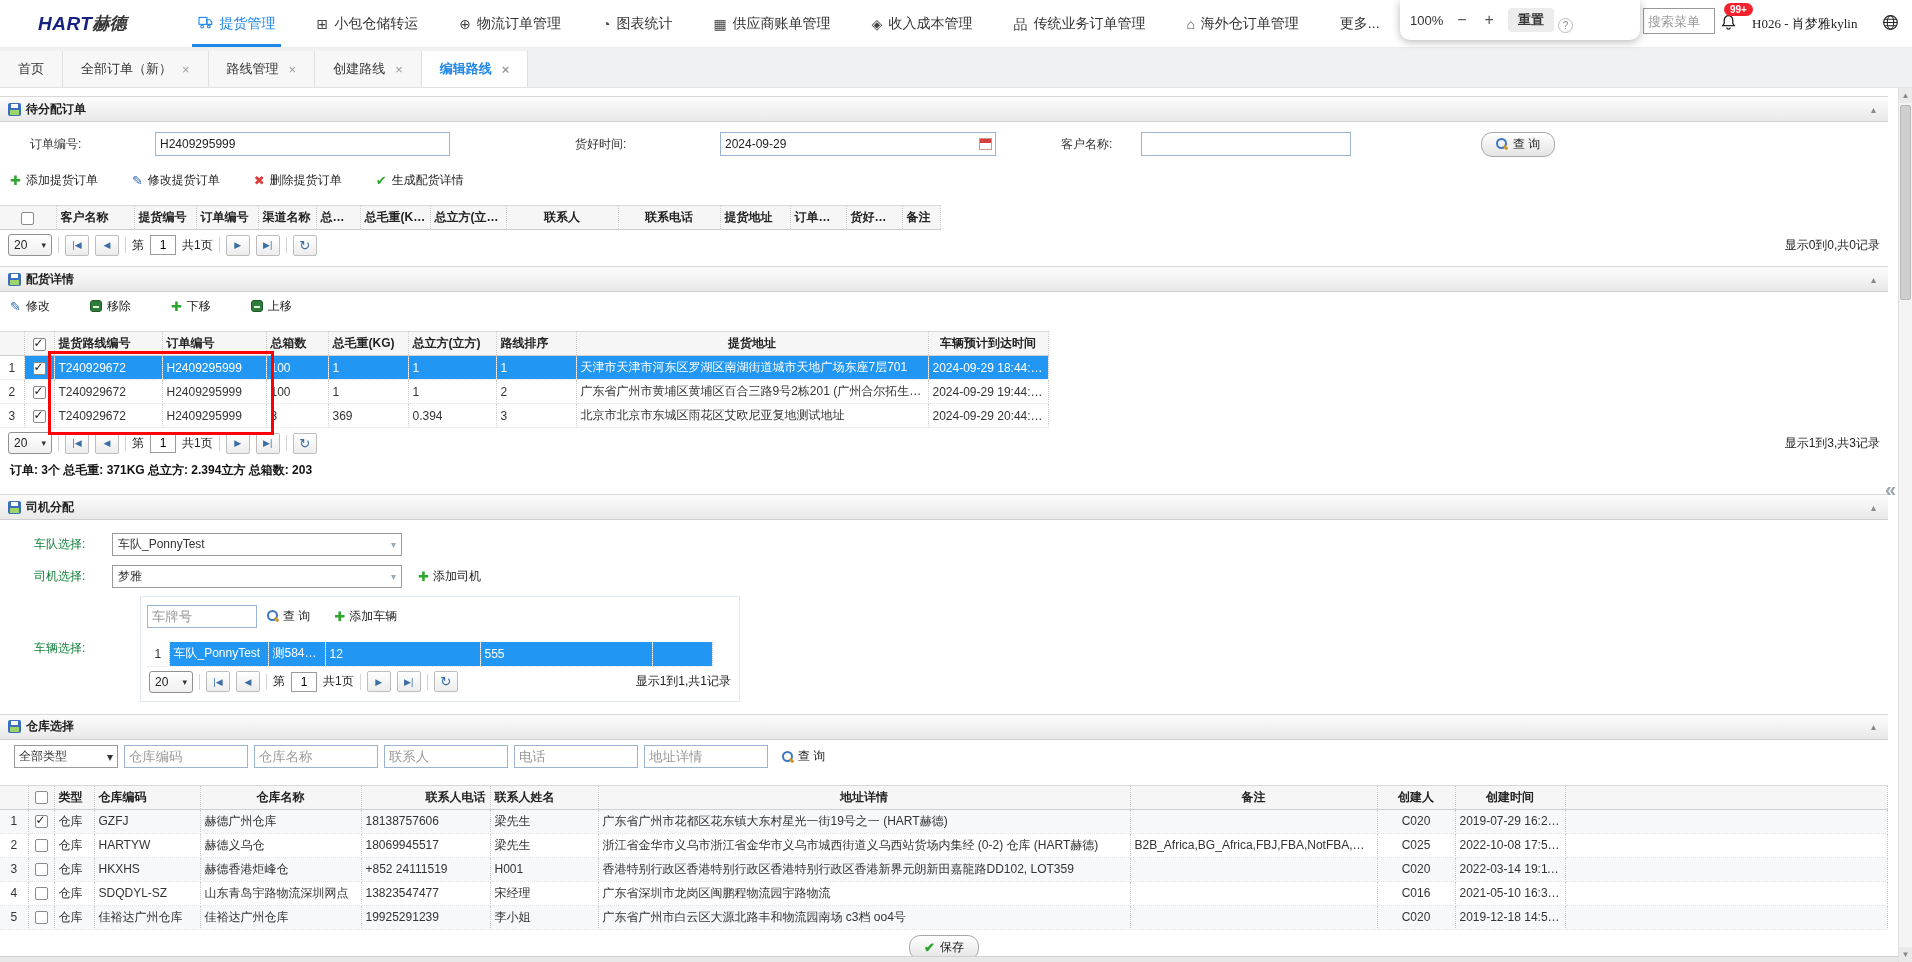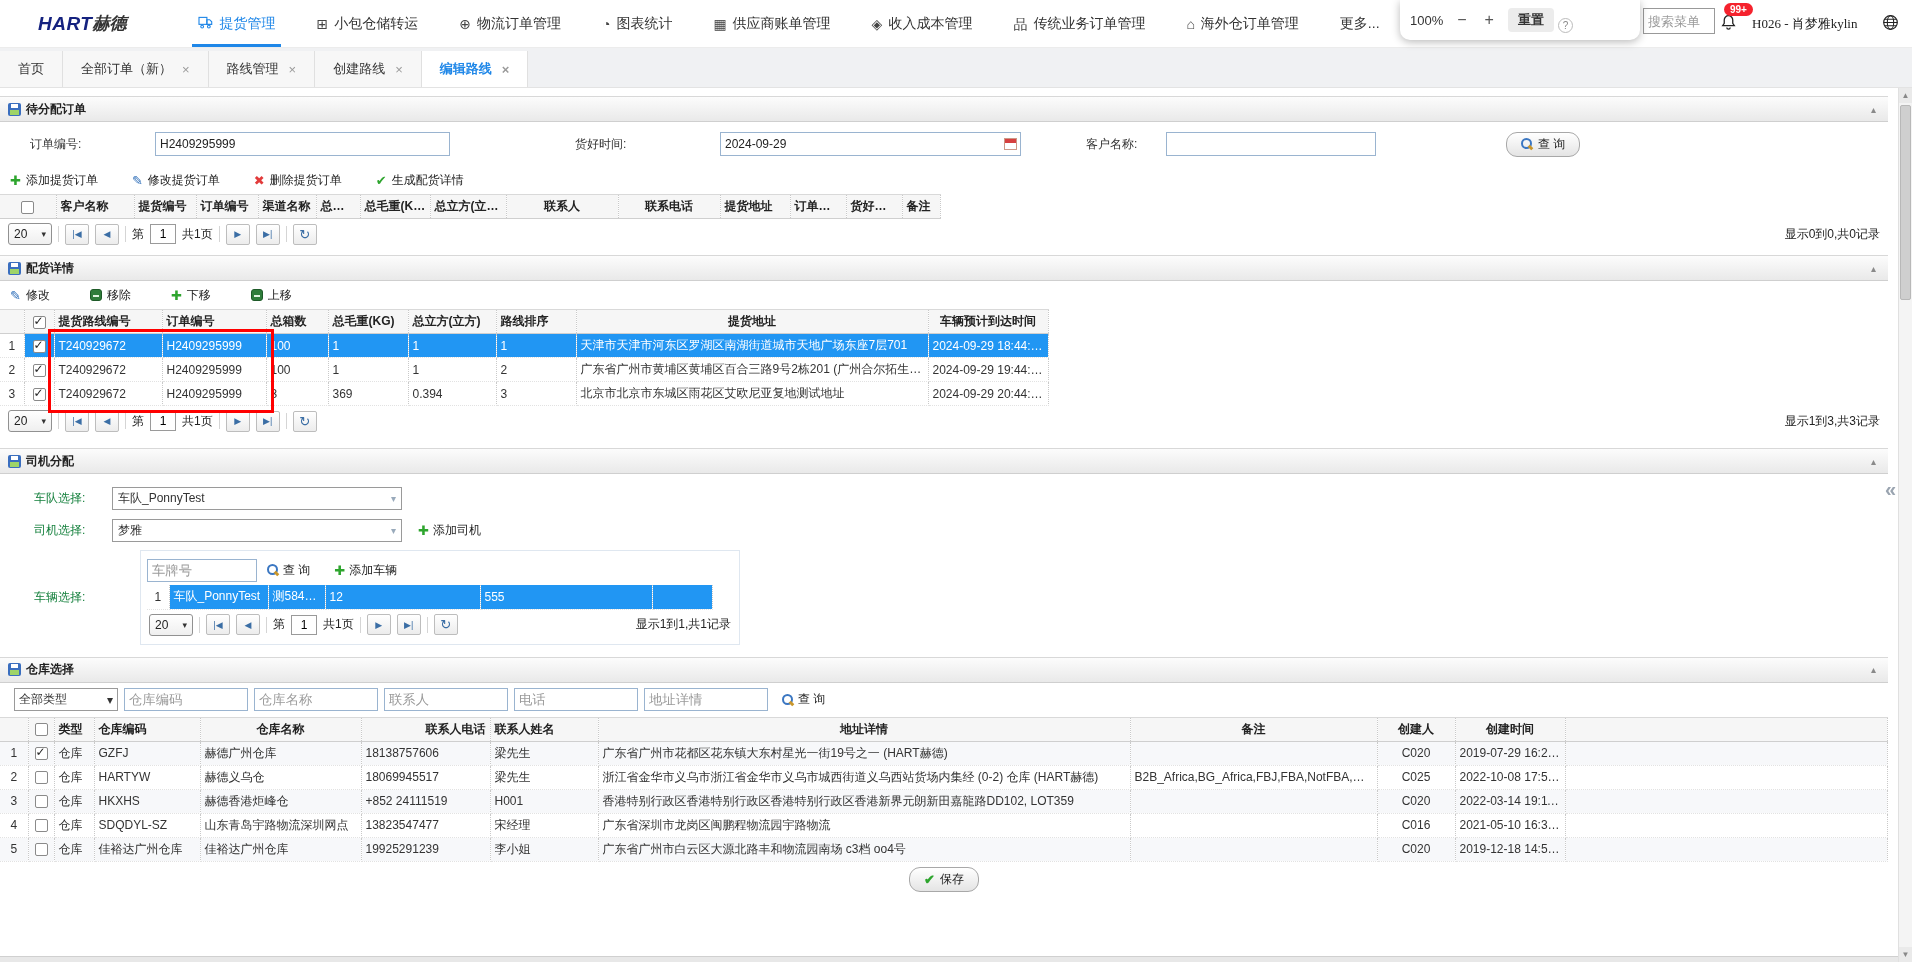--- a/index.html
+++ b/index.html
@@ -80,21 +80,21 @@
   .toolbar { display:flex; align-items:center; gap:34px; height:28px; padding-left:10px; }
   .tool { display:flex; align-items:center; gap:5px; cursor:pointer; color:#222; }
   .ic-add { color:#2ea52e; font-size:13px; font-weight:bold; }
   .ic-edit { color:#2b6cb8; font-size:13px; }
   .ic-del { color:#e23b3b; font-size:13px; font-weight:bold; }
   .ic-check { color:#2ea52e; font-size:13px; font-weight:bold; }
   .boxico { width:12px; height:12px; background:#2f7d3a; border-radius:3px; border:1px solid #1e5a28; position:relative; display:inline-block; }
   .boxico::after { content:''; position:absolute; left:2px; right:2px; top:5px; height:2px; background:#dff3df; }
 
   
-  table.grid { border-collapse:collapse; table-layout:fixed; font-size:12px; }
+  table.grid { border-collapse:collapse; table-layout:fixed; font-size:12px;margin-top:11px; }
   .grid th { background:#f6f6f6; font-weight:bold; color:#222; border-top:1px solid #d9d9d9;
       border-bottom:1px solid #cfcfcf; }
   .grid th, .grid td { border-right:1px dotted #c9c9c9; padding:2px 4px; height:24px;
       overflow:hidden; white-space:nowrap; text-overflow:ellipsis; text-align:left; }
   .grid td { border-bottom:1px dotted #e2e2e2; }
   .grid .rownum { text-align:center; color:#333; border-right:1px dotted #c9c9c9; }
   .grid .cbcell { text-align:center; }
   .selrow td { background:#2196f3; color:#fff; }
   .selrow td.rownum { background:#fff; color:#333; }
   .striped tr:nth-child(even) td { background:#f7f8fa; }
@@ -260,21 +260,21 @@
     <span class="disk"></span>
     <span>待分配订单</span>
     <span class="caret">▴</span>
   </div>
 
   <div class="formrow">
     <span class="flabel" style="width:125px;">订单编号:</span>
     <input class="tinput" style="width: 295px;" value="H2409295999">
     <span class="flabel" style="margin-left:125px; width:145px;">货好时间:</span>
     <span class="datewrap">
-      <input class="tinput" style="width: 301px;" value="2024-09-29">
+      <input class="tinput" style="width: 276px;" value="2024-09-29">
       <span class="cal"></span>
     </span>
     <span class="flabel" style="margin-left:65px; width:70px;">客户名称:</span>
     <input class="tinput" style="width: 210px; margin-left: 10px;" value="">
     <button class="pill" style="margin-left:130px;">
       <span class="magico"></span>
       <span>查 询</span>
     </button>
   </div>
 
@@ -458,20 +458,21 @@
     <input class="pginput" value="1" style="">
     <span>共1页</span>
     <span class="pgsep"></span>
     <span class="pgbtn pg-next"></span>
     <span class="pgbtn pg-last"></span>
     <span class="pgsep"></span>
     <span class="pgbtn pg-refresh"></span>
     <span class="pginfo">显示1到3,共3记录</span>
   </div>
 
+  <div class="summary">订单: 3个 总毛重: 371KG 总立方: 2.394立方 总箱数: 203</div>
 
   <div class="section-hd mt12">
     <span class="disk"></span>
     <span>司机分配</span>
     <span class="caret">▴</span>
   </div>
 
   <div class="drv-row" style="margin-top:10px;">
     <span class="drv-label">车队选择:</span>
     <div class="fakesel" style="margin-left:8px;">

